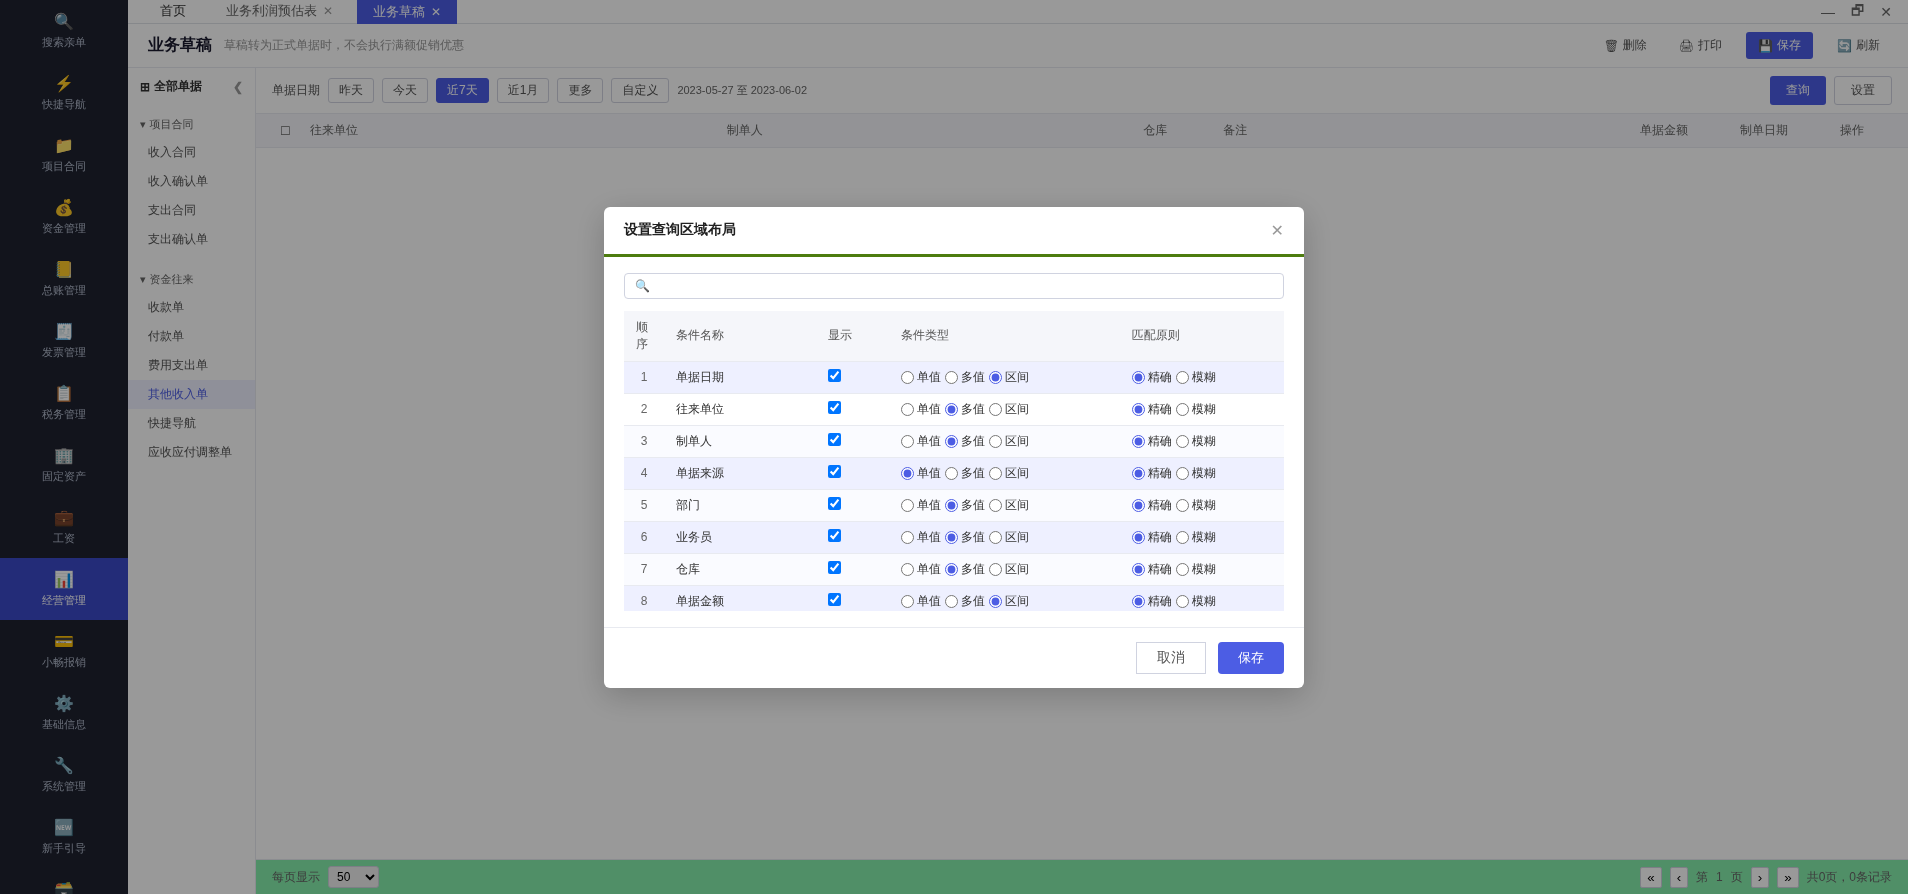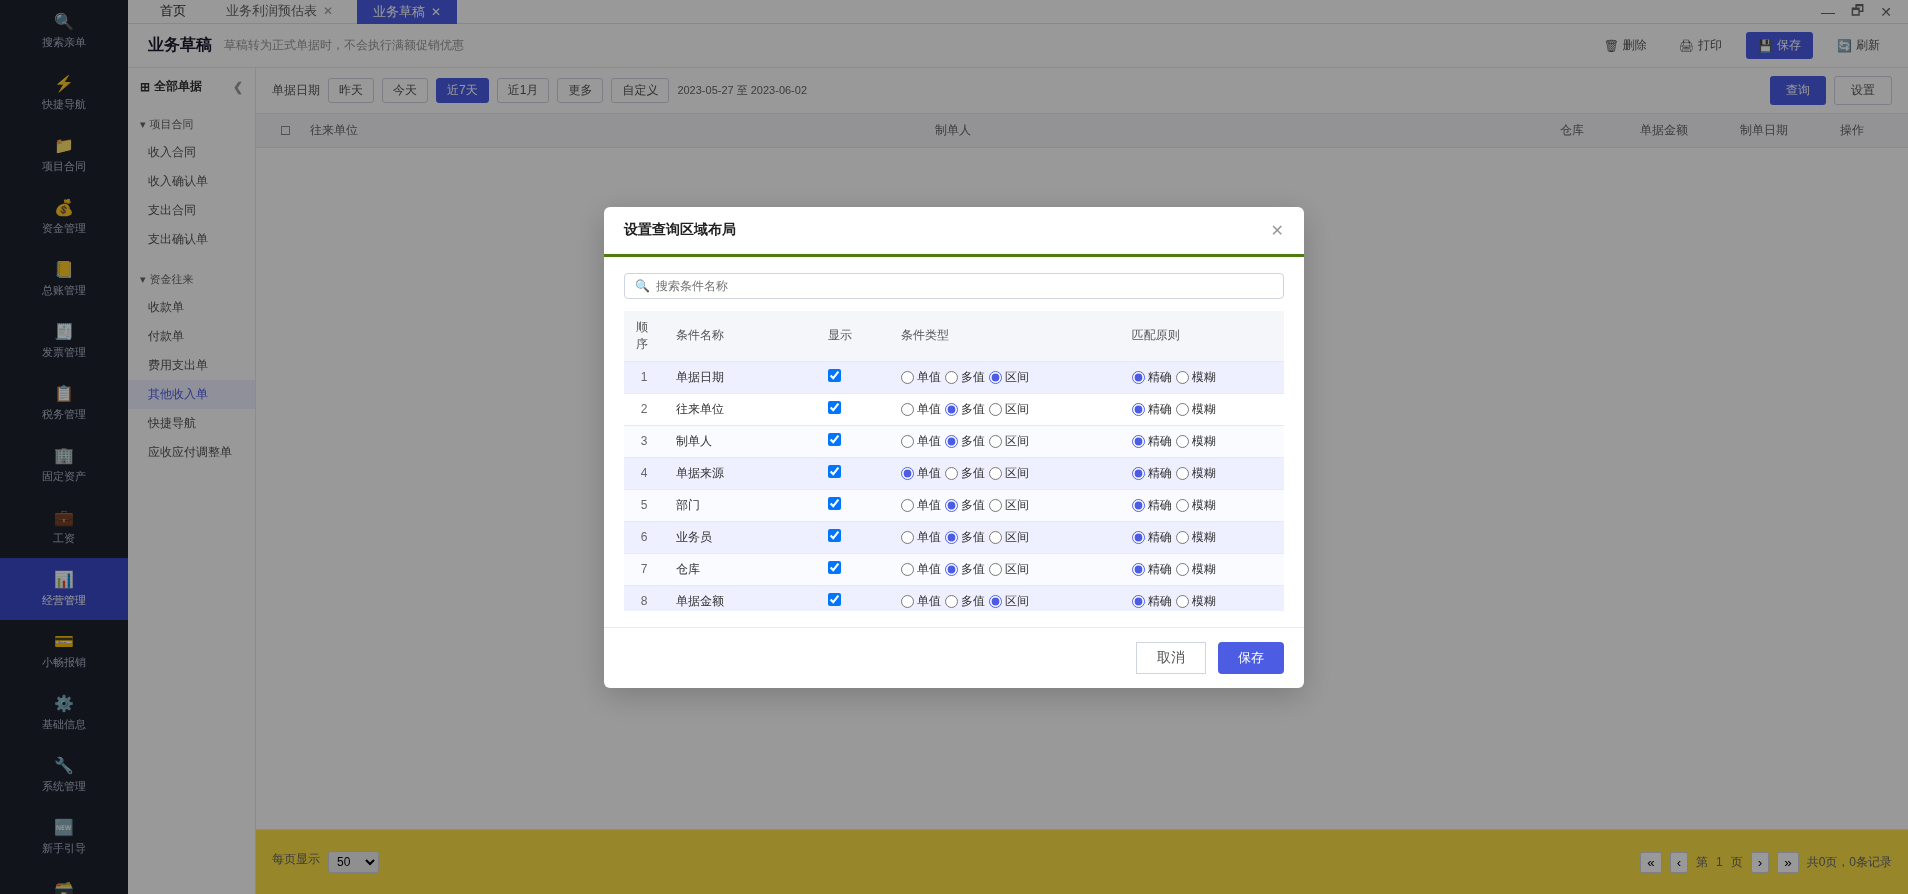--- a/index.html
+++ b/index.html
@@ -59,21 +59,21 @@
     .query-btn { background: #4c5de4; color: #fff; border: none; padding: 5px 16px; border-radius: 3px; cursor: pointer; font-size: 12px; }
     .set-btn { background: #fff; color: #555; border: 1px solid #d0d3e0; padding: 5px 16px; border-radius: 3px; cursor: pointer; font-size: 12px; }
 
     
     .table-area { flex: 1; overflow: auto; background: #fff; }
     .table-header { display: flex; align-items: center; padding: 8px 16px; border-bottom: 1px solid #e8eaf0; background: #f5f6fa; }
     .table-col-header { font-size: 12px; color: #666; padding: 0 8px; }
     .empty-msg { text-align: center; padding: 60px; color: #999; font-size: 13px; }
 
     
-    .bottom-bar { background: #fde047; border-top: 1px solid #e8eaf0; padding: 21px 16px; display: flex; font-size: 12px; color: #666; gap: 8px; }
+    .bottom-bar { background: #86efac; border-top: 1px solid #e8eaf0; padding: 6px 16px; display: flex; align-items: center; font-size: 12px; color: #666; gap: 8px; }
     .bottom-bar-right { margin-left: auto; display: flex; align-items: center; gap: 8px; }
 
     
     .overlay { position: fixed; top: 0; left: 0; width: 100%; height: 100%; background: rgba(0,0,0,0.4); z-index: 100; display: flex; align-items: center; justify-content: center; }
 
     
     .modal { background: #fff; border-radius: 6px; width: 700px; box-shadow: 0 8px 32px rgba(0,0,0,0.2); overflow: hidden; }
     .modal-header { display: flex; align-items: center; padding: 14px 20px; border-bottom: 3px solid #4d7c0f; }
     .modal-title { font-size: 14px; font-weight: 600; color: #222; }
     .modal-close { margin-left: auto; cursor: pointer; color: #999; font-size: 16px; }
@@ -268,20 +268,21 @@
             <button class="set-btn">设置</button>
           </div>
         </div>
 
         <div class="table-area">
           <div class="table-header">
             <span class="table-col-header" style="width:30px;">☐</span>
             <span class="table-col-header" style="flex:1;">往来单位</span>
             <span class="table-col-header" style="flex:1;">制单人</span>
             <span class="table-col-header" style="width:80px;">仓库</span>
+            <span class="table-col-header" style="flex:1;">备注</span>
             <span class="table-col-header" style="width:100px;">单据金额</span>
             <span class="table-col-header" style="width:100px;">制单日期</span>
             <span class="table-col-header" style="width:60px;">操作</span>
           </div>
           <div class="empty-msg">未找到任何业务草稿</div>
         </div>
 
         <div class="bottom-bar">
           <span>每页显示</span>
           <select style="border:1px solid #d0d3e0;border-radius:3px;padding:2px 4px;font-size:12px;">
@@ -307,21 +308,20 @@
 
 <div class="overlay">
   <div class="modal">
     <div class="modal-header">
       <span class="modal-title">设置查询区域布局</span>
       <span class="modal-close">✕</span>
     </div>
     <div class="modal-body">
       <div class="search-bar">
         <span class="search-icon">🔍</span>
-        <input type="text" placeholder="搜索条件名称" style="">
       </div>
       <div class="table-scroll">
         <table class="config-table">
           <thead>
             <tr>
               <th>顺序</th>
               <th>条件名称</th>
               <th>显示</th>
               <th>条件类型</th>
               <th>匹配原则</th>

